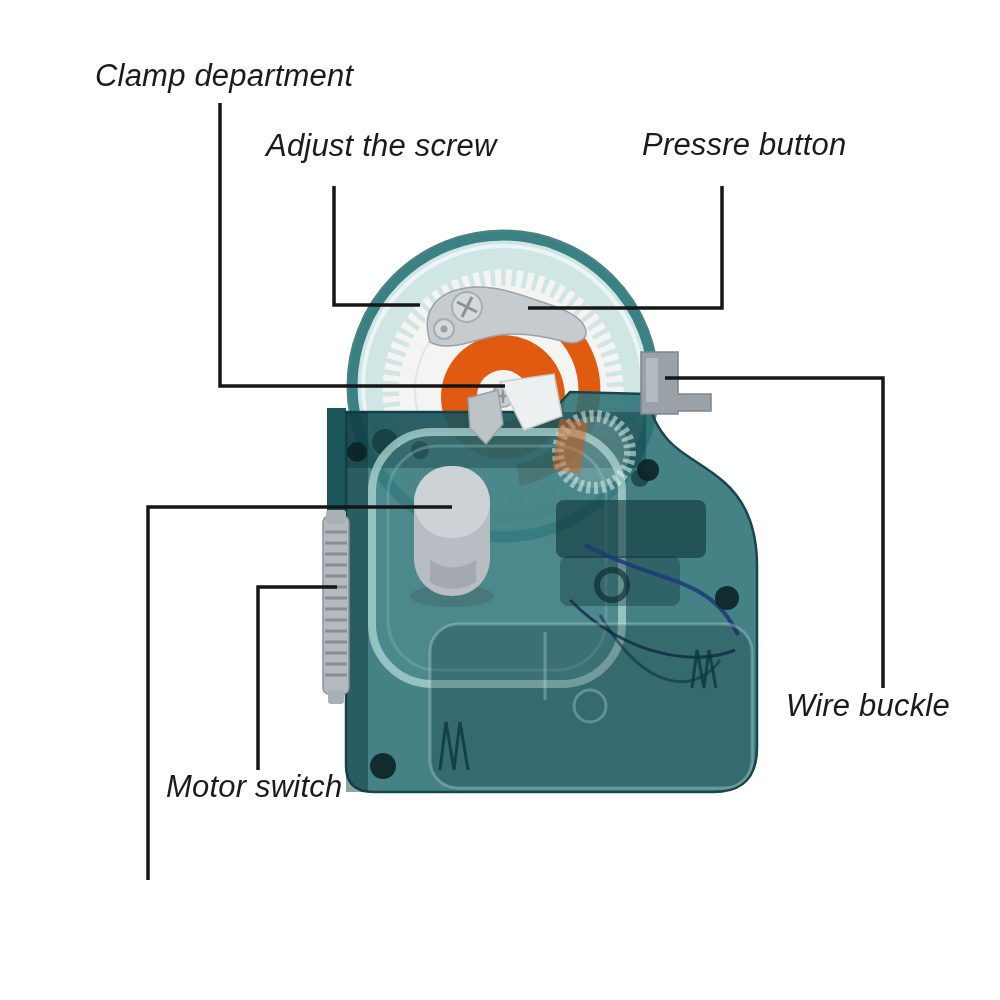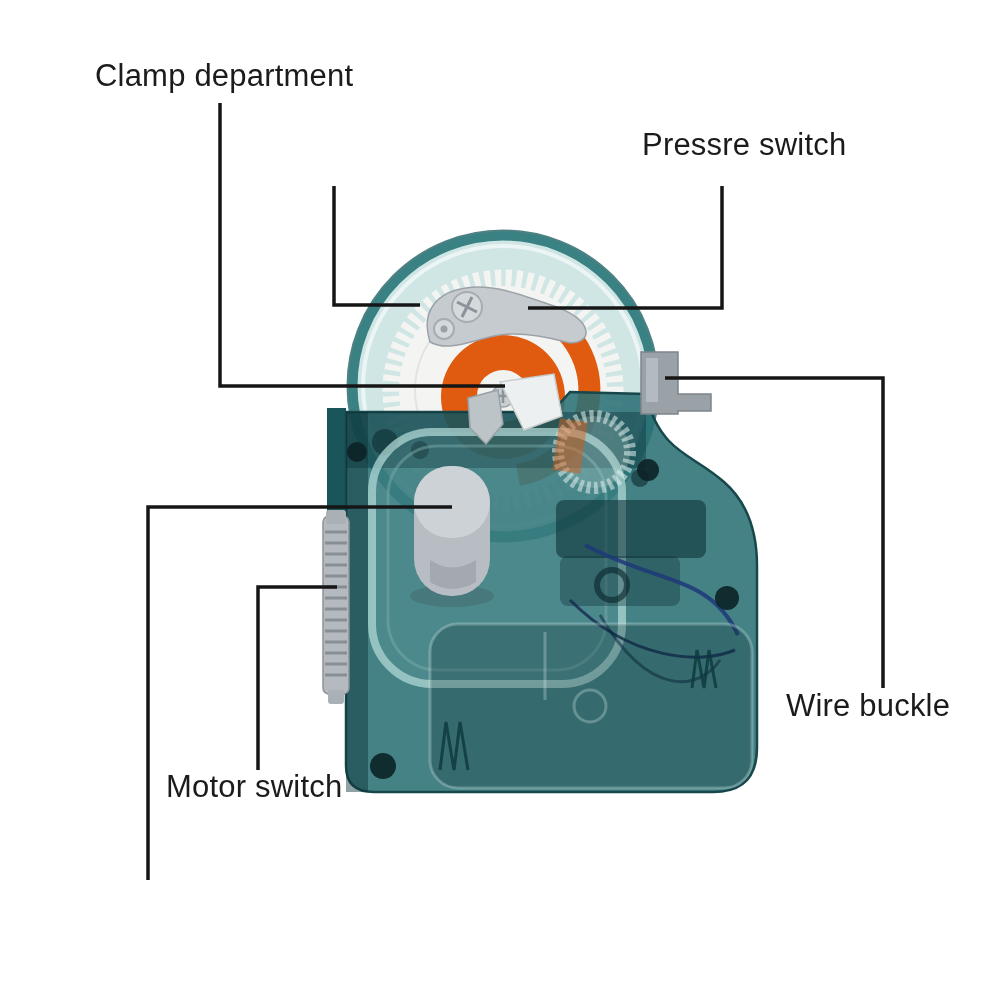--- a/index.html
+++ b/index.html
@@ -1,18 +1,18 @@
 <!DOCTYPE html>
 <html><head>
 <meta charset="utf-8">
 <style>
   html,body{margin:0;padding:0;background:#ffffff;}
   .canvas{
     position:relative;width:1000px;height:1000px;background:#ffffff;
-    overflow:hidden;font-family:"Liberation Sans",sans-serif;
+    overflow:hidden;font-family:"Liberation Sans",sans-serif;font-style:italic;
   }
   .device-svg{position:absolute;left:0;top:0;width:1000px;height:1000px;}
   .annotation-label{
     position:absolute;font-size:31px;font-weight:400;color:#1b1b1b;
     white-space:nowrap;letter-spacing:.2px;line-height:1.1;
     font-family:"Liberation Sans",sans-serif;
   }
   .lbl-clamp-department{left:95px;top:59px;}
   .lbl-adjust-screw{left:266px;top:129px;}
   .lbl-pressre-plate{left:642px;top:128px;}
@@ -114,16 +114,17 @@
       <polyline points="220,103 220,386 505,386"></polyline>
       <polyline points="334,186 334,305 420,305"></polyline>
       <polyline points="722,186 722,308 528,308"></polyline>
       <polyline points="665,378 883,378 883,688"></polyline>
       <polyline points="337,587 258,587 258,770"></polyline>
       <polyline points="452,507 148,507 148,880"></polyline>
     </g>
   </svg>
 
   <div class="annotation-label lbl-clamp-department">Clamp department</div>
-  <div class="annotation-label lbl-pressre-plate">Pressre switch</div>
+  <div class="annotation-label lbl-adjust-screw">Adjust the screw</div>
+  <div class="annotation-label lbl-pressre-plate">Pressre button</div>
   <div class="annotation-label lbl-wire-buckle">Wire buckle</div>
   <div class="annotation-label lbl-motor-switch">Motor switch</div>
 </div>
 
 </body></html>

